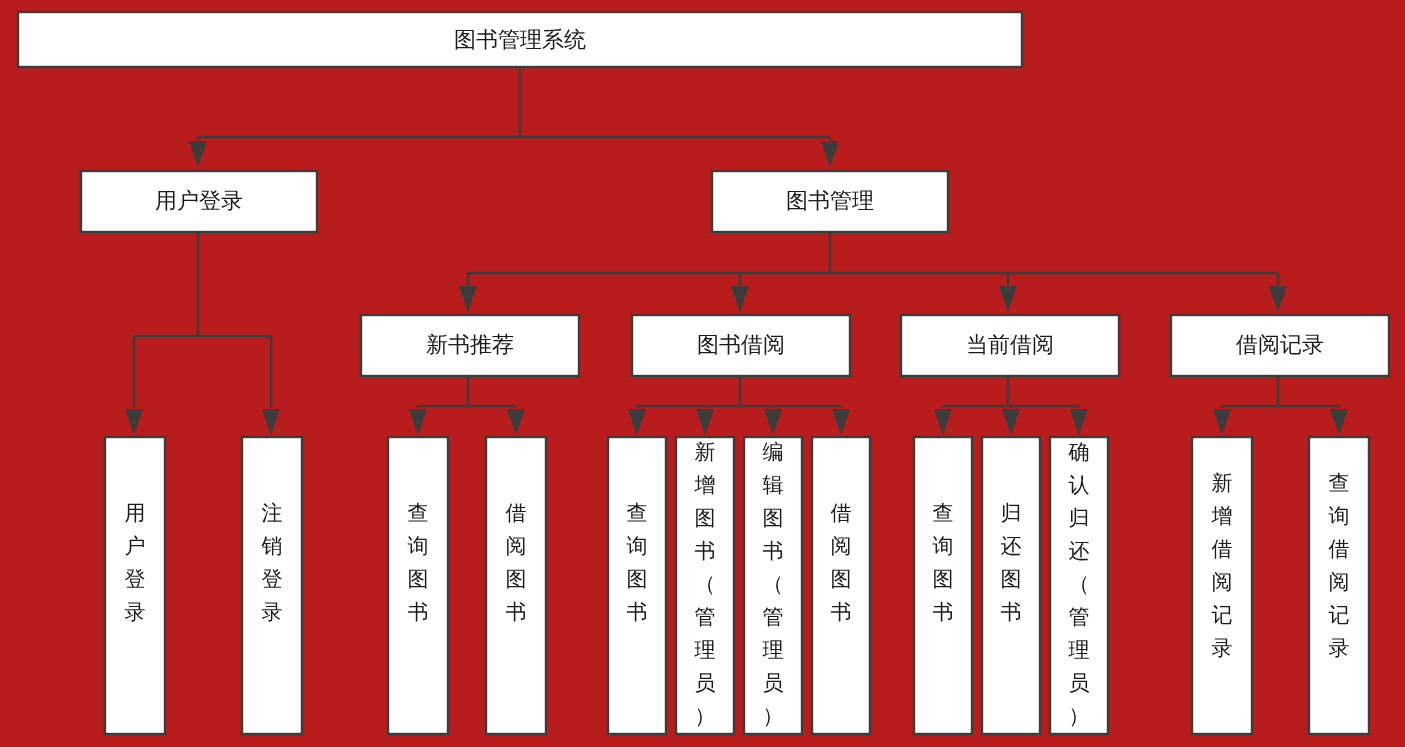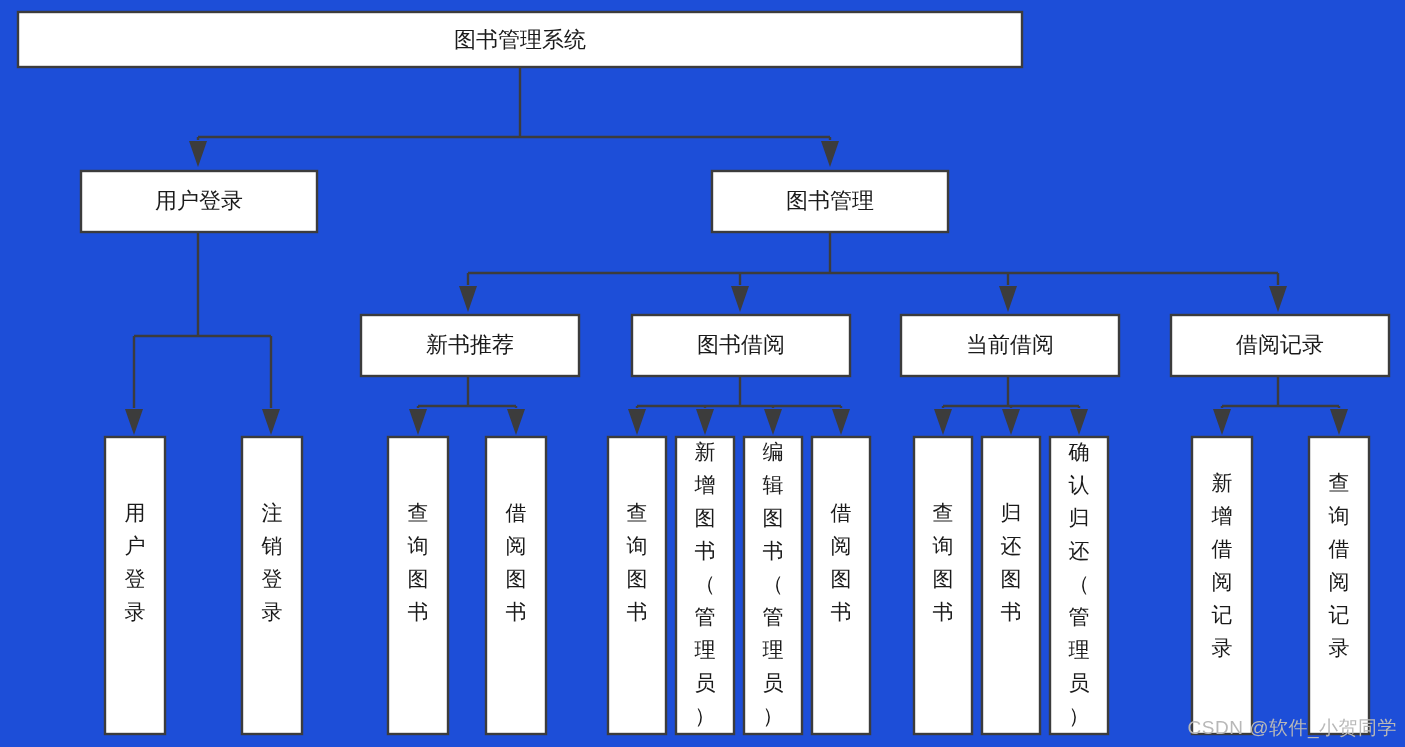--- a/index.html
+++ b/index.html
@@ -11,21 +11,21 @@
   body {
     width: 1405px;
     height: 747px;
     font-family: "Liberation Sans", "DejaVu Sans", sans-serif;
     overflow: hidden;
   }
   #diagram-root {
     position: relative;
     width: 1405px;
     height: 747px;
-    background: #1d4ed8;
+    background: #b91c1c;
   }
   svg#tree-svg {
     position: absolute;
     left: 0;
     top: 0;
     width: 1405px;
     height: 747px;
     display: block;
   }
   .node-box {
@@ -244,15 +244,14 @@
       <rect class="node-box" x="1192" y="437" width="60" height="297"></rect>
       <text class="node-label-v" x="1222" y="490"><tspan x="1222" y="490">新</tspan><tspan x="1222" y="523">增</tspan><tspan x="1222" y="556">借</tspan><tspan x="1222" y="589">阅</tspan><tspan x="1222" y="622">记</tspan><tspan x="1222" y="655">录</tspan></text>
     </g>
     <g>
       <rect class="node-box" x="1309" y="437" width="60" height="297"></rect>
       <text class="node-label-v" x="1339" y="490"><tspan x="1339" y="490">查</tspan><tspan x="1339" y="523">询</tspan><tspan x="1339" y="556">借</tspan><tspan x="1339" y="589">阅</tspan><tspan x="1339" y="622">记</tspan><tspan x="1339" y="655">录</tspan></text>
     </g>
 
   </svg>
 
-  <div class="watermark">CSDN @软件_小贺同学</div>
 
 </div>
 
 </body></html>

